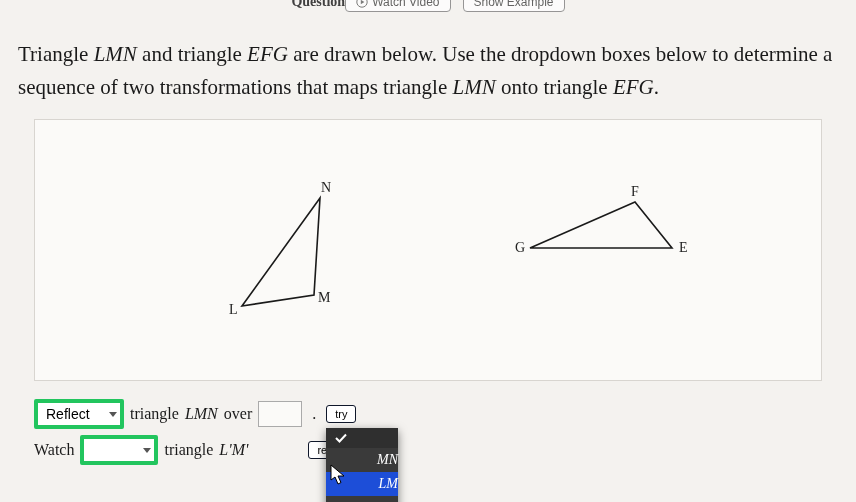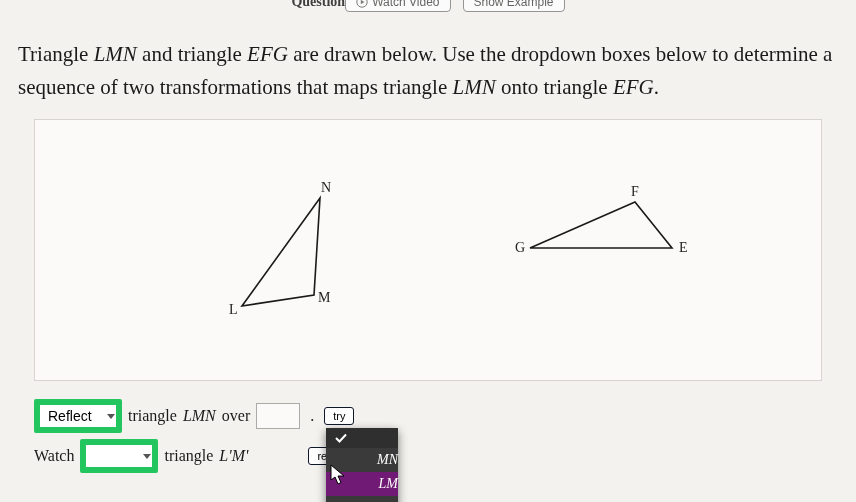--- a/index.html
+++ b/index.html
@@ -7,30 +7,30 @@
 .topbar{display:flex;justify-content:center;align-items:flex-start;padding:0 8px;height:12px}
 .q-label{font-size:14px;font-weight:700;color:#222;opacity:.85;margin-top:-6px}
 .top-btns{display:flex;gap:12px;margin-top:-8px}
 .pill{border:1px solid #777;border-radius:4px;padding:2px 10px;font-size:12px;font-family:Arial,sans-serif;background:#fff;color:#333;display:flex;align-items:center;gap:4px;opacity:.75}
 .prompt{padding:26px 18px 16px;font-size:21px;line-height:1.55}
 .ital{font-style:italic;font-family:'Times New Roman',serif}
 .figure-box{margin:0 34px 18px;border:1px solid #d8d5d0;background:#fbfaf8;height:262px;position:relative}
 .tri-label{position:absolute;font-family:'Times New Roman',serif;font-size:14px;color:#222}
 .controls{padding:0 34px;font-size:16px;font-family:'Times New Roman',serif}
 .row{display:flex;align-items:center;gap:6px;margin-bottom:6px}
-.sel{appearance:none;border:6px solid #22c55e;background:#fff;padding:3px 24px 3px 8px;font-size:14px;font-family:Arial,sans-serif;border-radius:2px;position:relative}
+.sel{appearance:none;border:4px solid #22c55e;background:#fff;padding:3px 30px 3px 8px;font-size:14px;font-family:Arial,sans-serif;border-radius:2px;position:relative}
 .sel-wrap{position:relative;display:inline-block}
 .sel-wrap::after{content:'';position:absolute;right:7px;top:50%;margin-top:-2px;border-left:4px solid transparent;border-right:4px solid transparent;border-top:5px solid #555;pointer-events:none}
 .blank-box{display:inline-block;width:44px;height:26px;border:1px solid #aaa;background:#fbfaf8;vertical-align:middle}
 .btn-sm{border:1px solid #0f172a;border-radius:3px;background:#fff;font-size:11px;font-family:Arial,sans-serif;padding:2px 8px;cursor:pointer}
 .dropdown-open{position:absolute;left:326px;top:428px;width:72px;background:#3a3a3a;border-radius:3px;box-shadow:0 3px 10px rgba(0,0,0,.5);z-index:50;font-family:'Times New Roman',serif}
 .dd-head{background:#2f2f2f;height:20px;display:flex;align-items:center;justify-content:flex-start;padding-left:8px}
 .dd-head svg{display:block}
 .dd-opt{color:#fff;font-size:14px;padding:4px 0;text-align:right;font-style:italic;cursor:pointer}
-.dd-opt.sel-opt{background:#701a75}
+.dd-opt.sel-opt{background:#1d4ed8}
 .cursor{position:absolute;left:330px;top:464px;z-index:60}
 .period{margin:0 4px}
 svg{display:block}
 </style>
 </head>
 <body>
 
 <div class="topbar">
   <div class="q-label">Question</div>
   <div class="top-btns">

